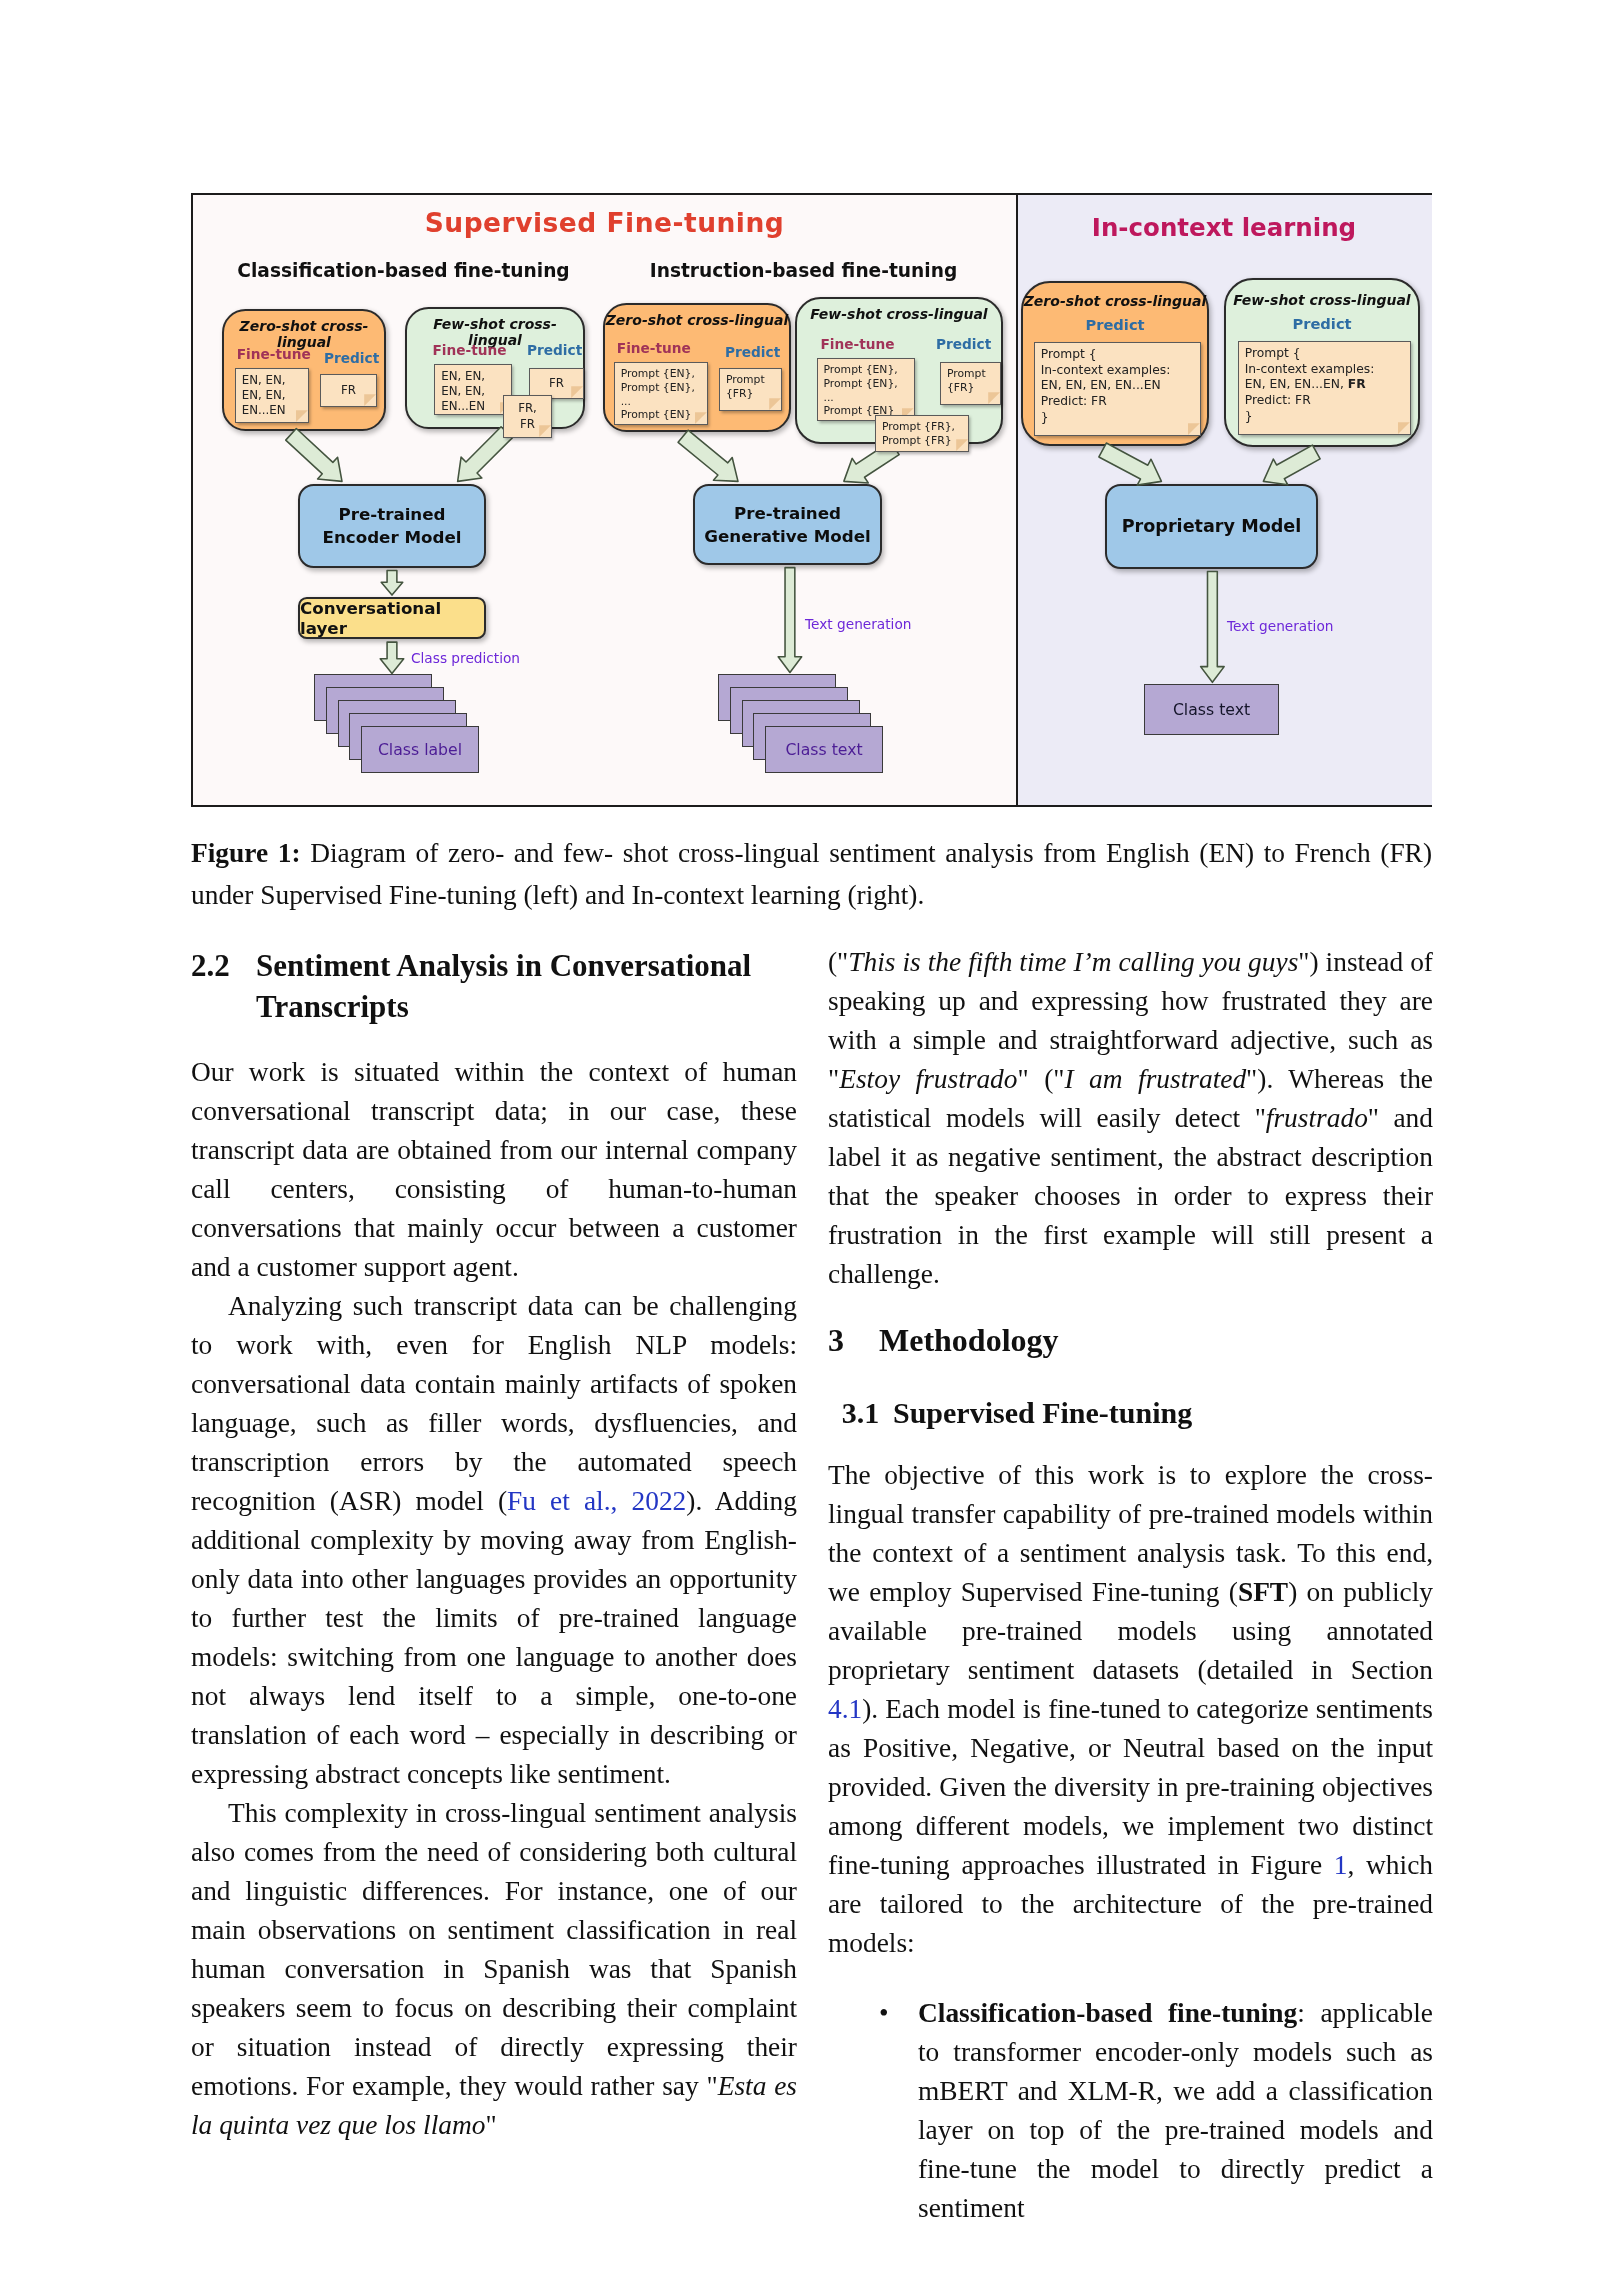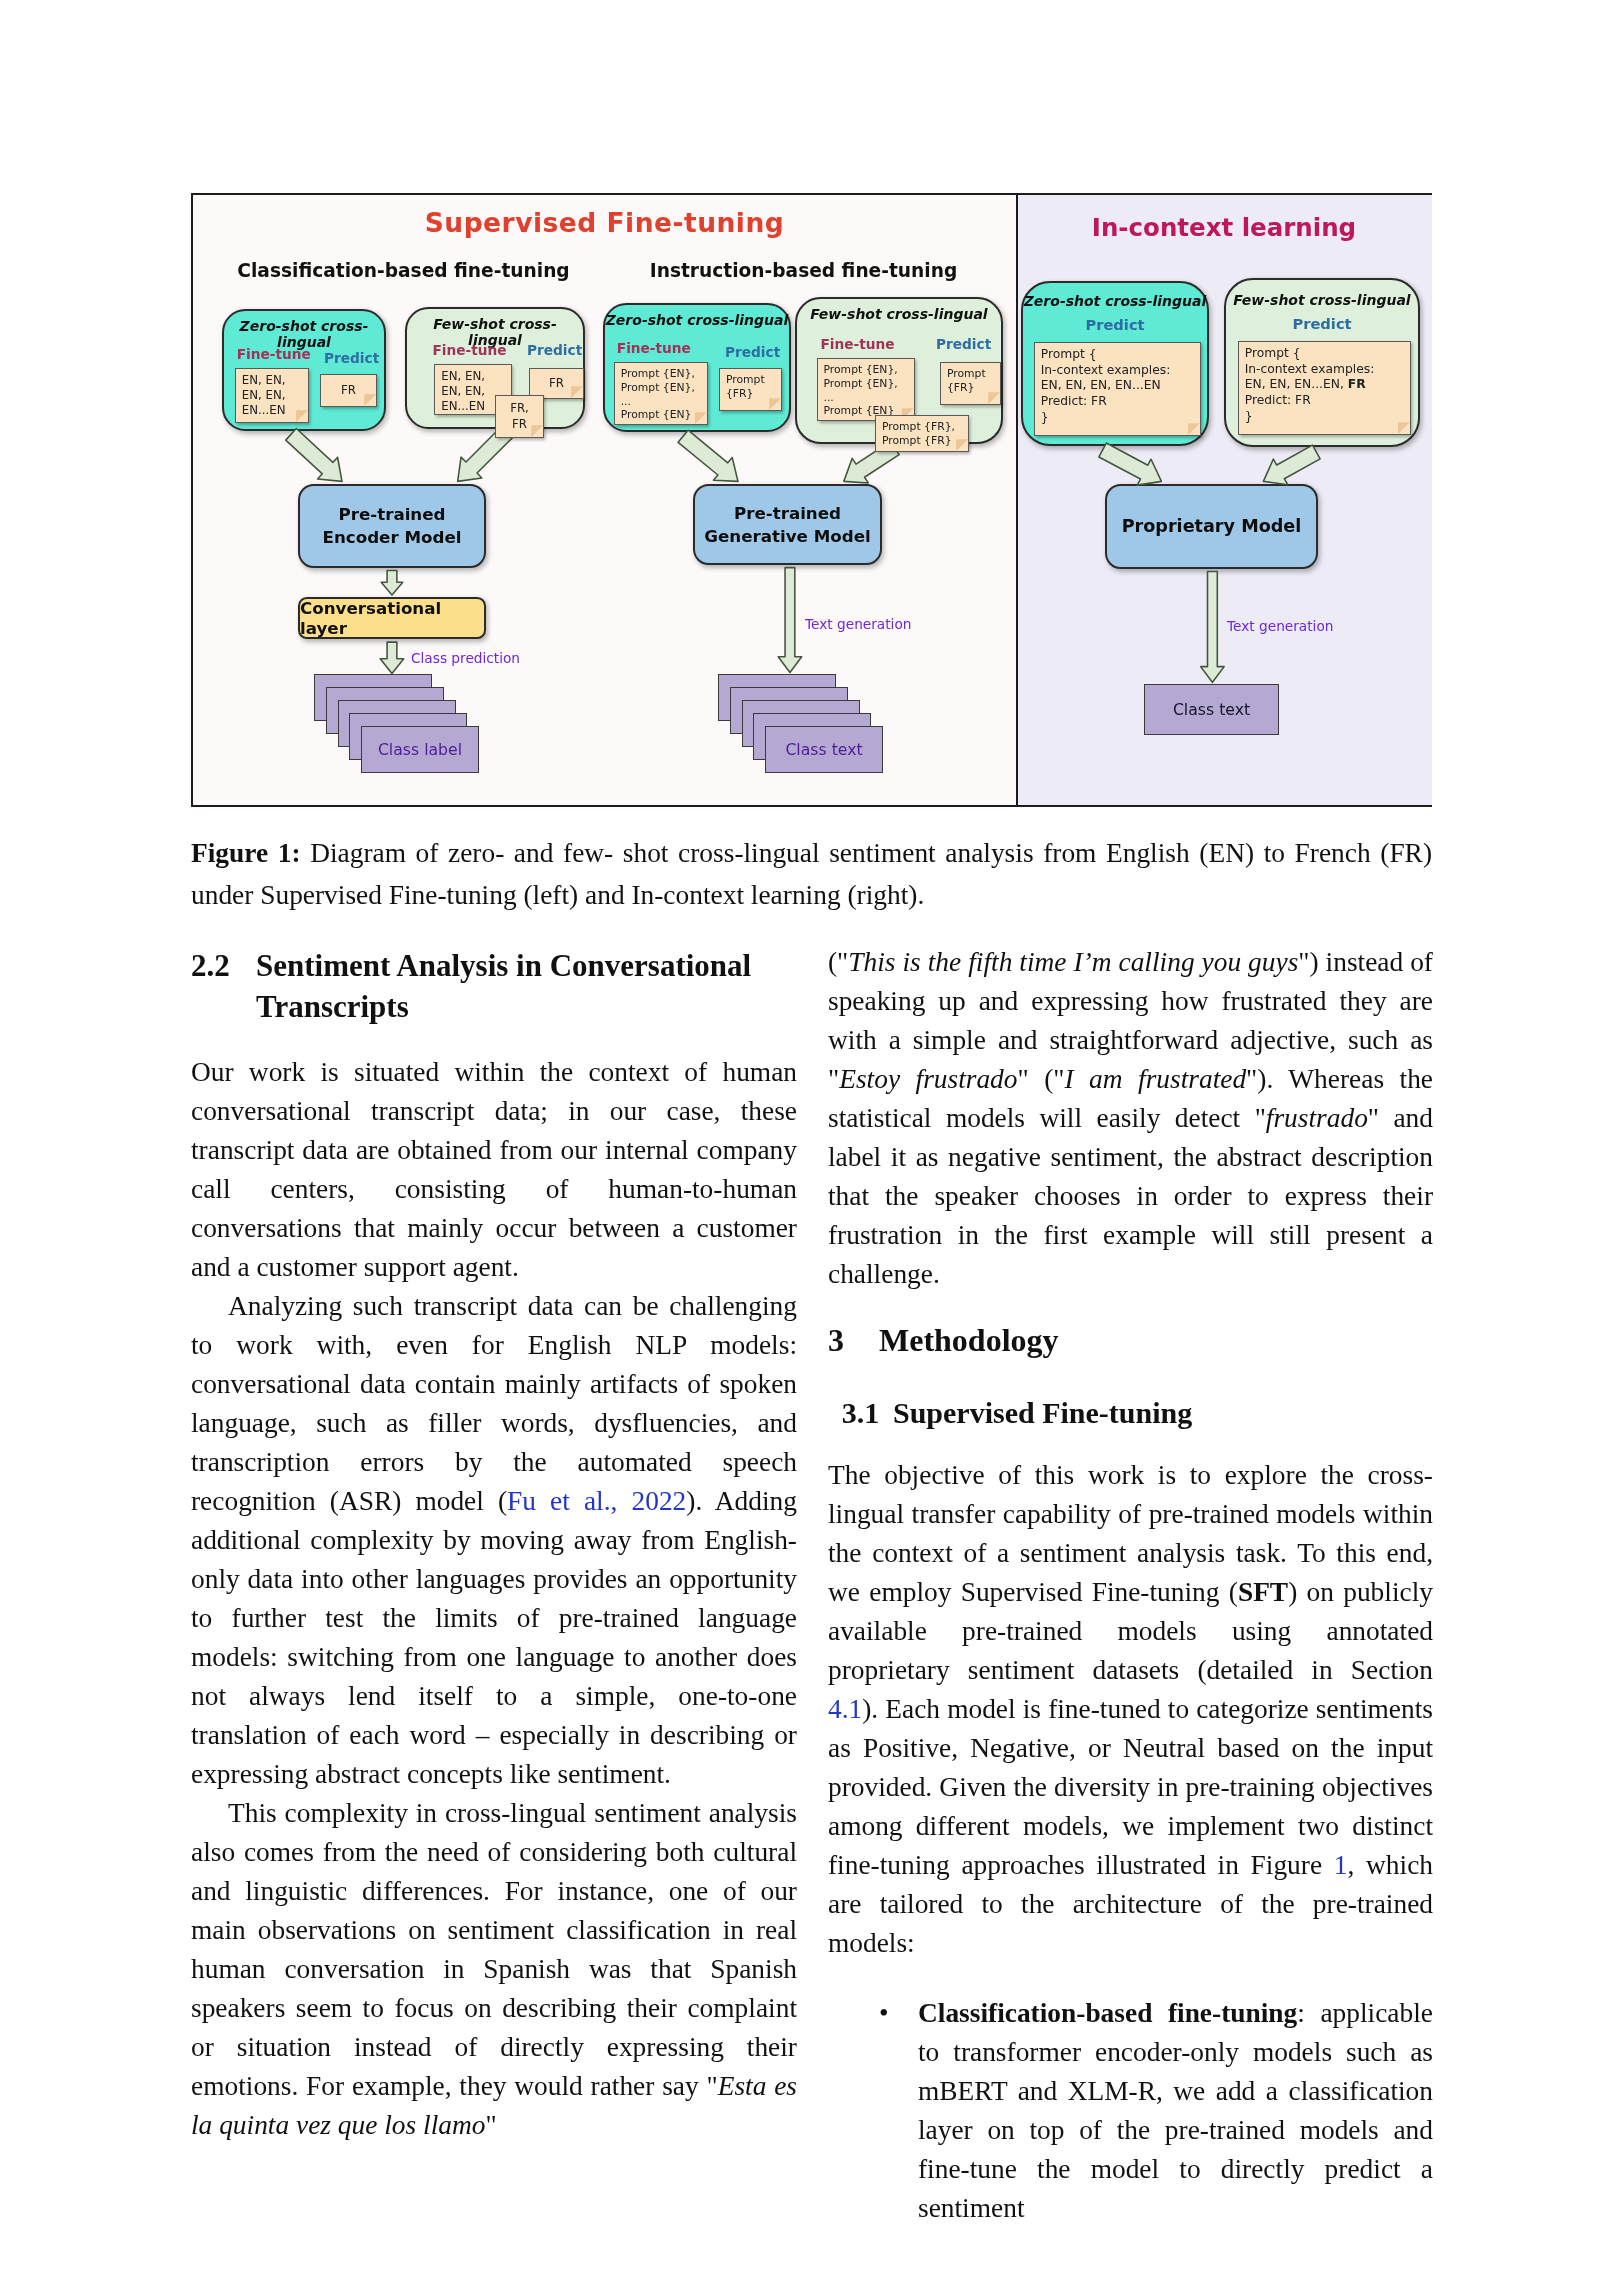--- a/index.html
+++ b/index.html
@@ -25,21 +25,21 @@
   }
   .fig-title-ic {
     position:absolute; left:823px; top:17.6px; width:416px; text-align:center;
     font-size:24.5px; font-weight:bold; color:#be185d;
   }
   .subhead { position:absolute; top:65px; font-size:18.6px; font-weight:bold; color:#111; text-align:center; }
   #sh-cls  { left:24.5px;  width:372px; }
   #sh-inst { left:407px; width:407px; }
 
   .group { position:absolute; border:2px solid #2b2b2b; box-shadow:2px 2.9px 4.9px rgba(0,0,0,.28); }
-  .group.gray  { background:#5eead4;padding-left:7px; }
+  .group.gray  { background:#fdba74;padding-left:7px; }
   .group.green { background:#def0dc; }
   #g1 { left:29px;  top:114px; width:164px; height:122px; border-radius:23.5px; }
   #g2 { left:212px; top:112px; width:180px; height:122px; border-radius:23.5px; }
   #g3 { left:410px; top:108px; width:188px; height:129px; border-radius:23.5px; }
   #g4 { left:602px; top:102px; width:208px; height:147px; border-radius:25.5px; }
   #g5 { left:828px; top:86px;  width:188px; height:165px; border-radius:29px; }
   #g6 { left:1031px;top:83px;  width:196px; height:169px; border-radius:29px; }
 
   .g-title { position:absolute; top:6.9px; left:0; width:100%; text-align:center;
              font-size:14px; font-weight:bold; font-style:italic; color:#111; }
@@ -140,21 +140,21 @@
     <div class="note center" style="left:96px;top:63px;width:57px;height:33px;">FR</div>
   </div>
 
   <div class="group green" id="g2">
     <div class="g-title">Few-shot cross-lingual</div>
     <div class="lbl ft" style="left:25.5px;top:33px;">Fine-tune</div>
     <div class="lbl pr" style="left:120px;top:33px;">Predict</div>
     <div class="note" style="left:27.4px;top:55px;width:78px;height:51px;">EN, EN,
 EN, EN,
 EN...EN</div>
-    <div class="note center" style="left:88px;top:86px;width:49px;height:43px;z-index:2;">FR,
+    <div class="note center" style="left:96px;top:86px;width:49px;height:43px;z-index:2;">FR,
 FR</div>
     <div class="note center" style="left:122px;top:59px;width:55px;height:31px;">FR</div>
   </div>
 
   <div class="group gray" id="g3">
     <div class="g-title">Zero-shot cross-lingual</div>
     <div class="lbl ft" style="left:11.8px;top:35px;">Fine-tune</div>
     <div class="lbl pr" style="left:120px;top:39px;">Predict</div>
     <div class="note small" style="left:8.8px;top:57px;width:94px;height:63px;">Prompt {EN},
 Prompt {EN},

